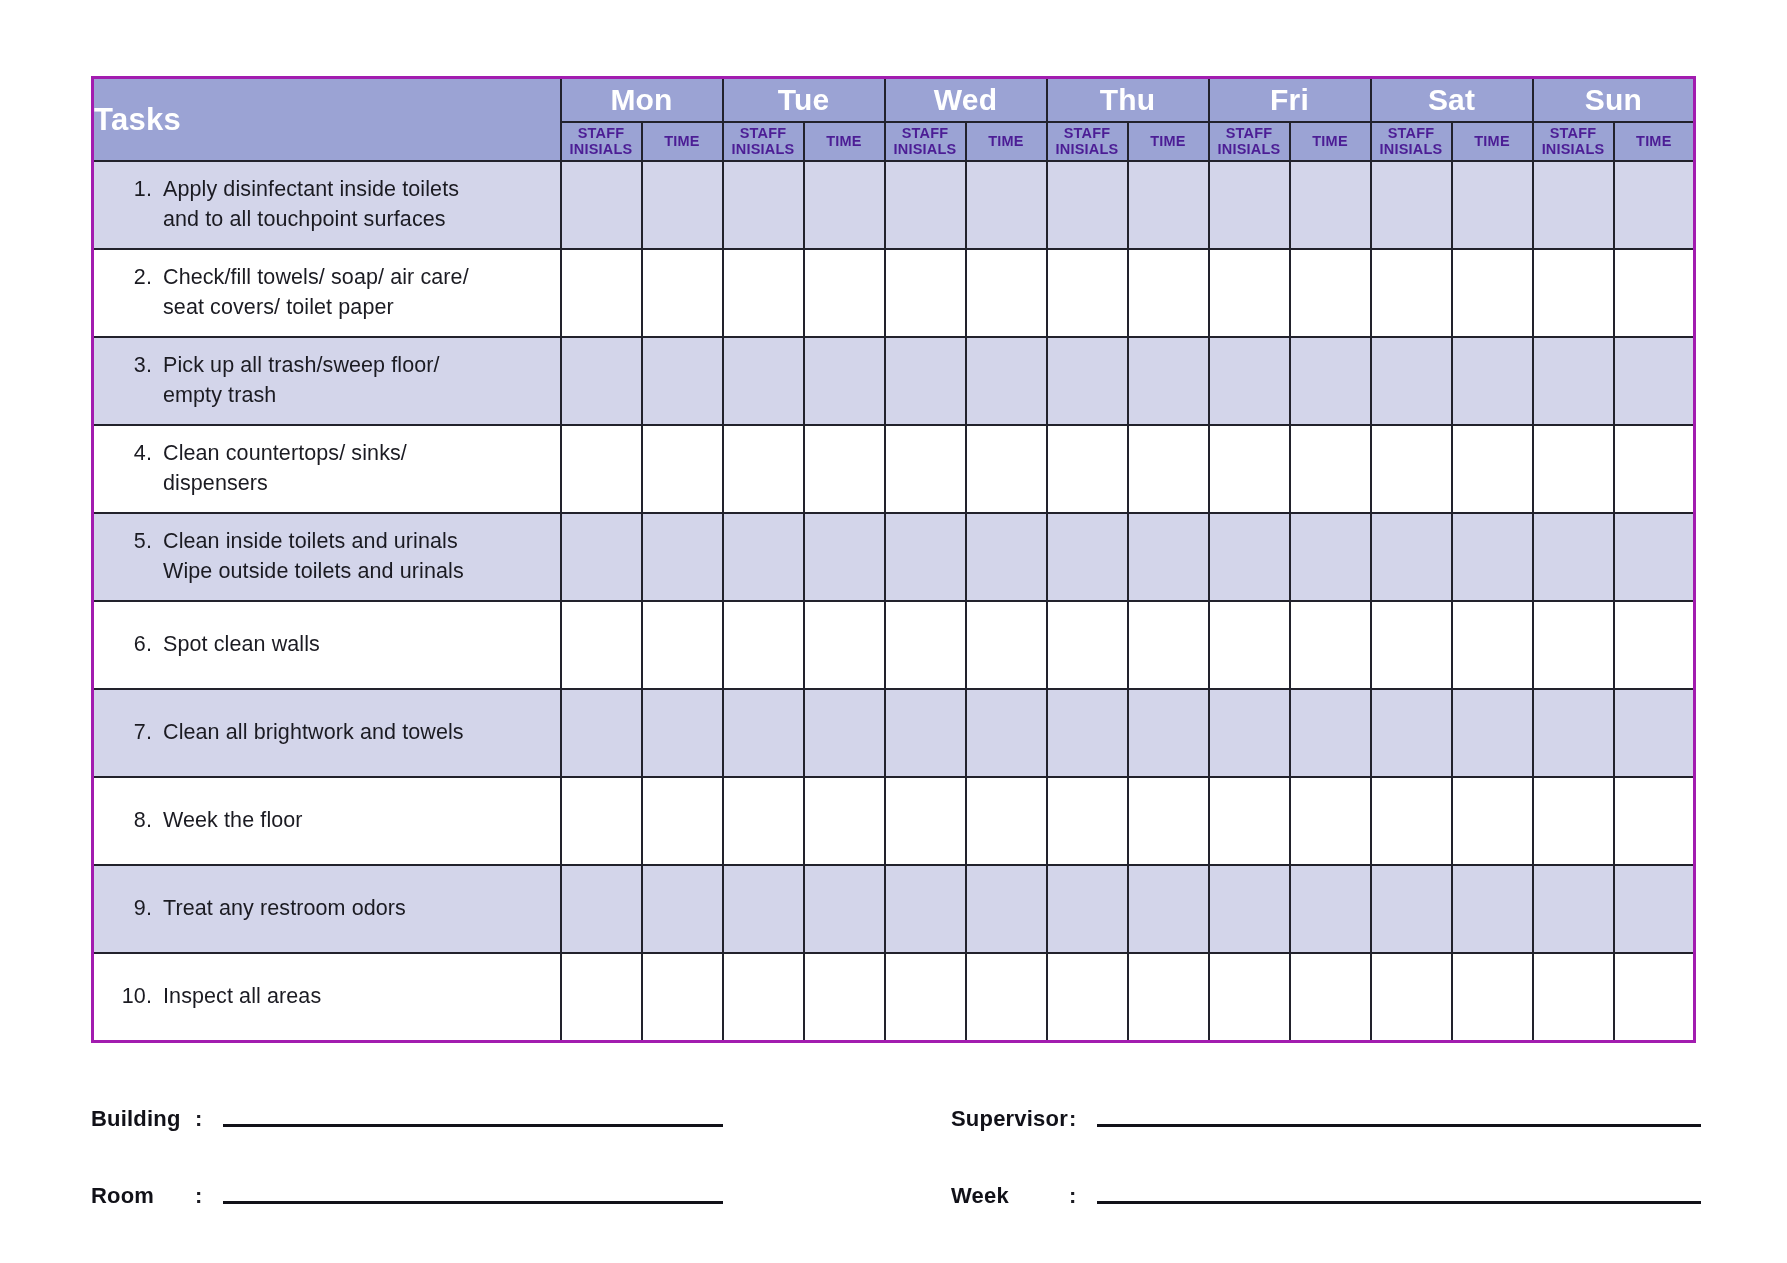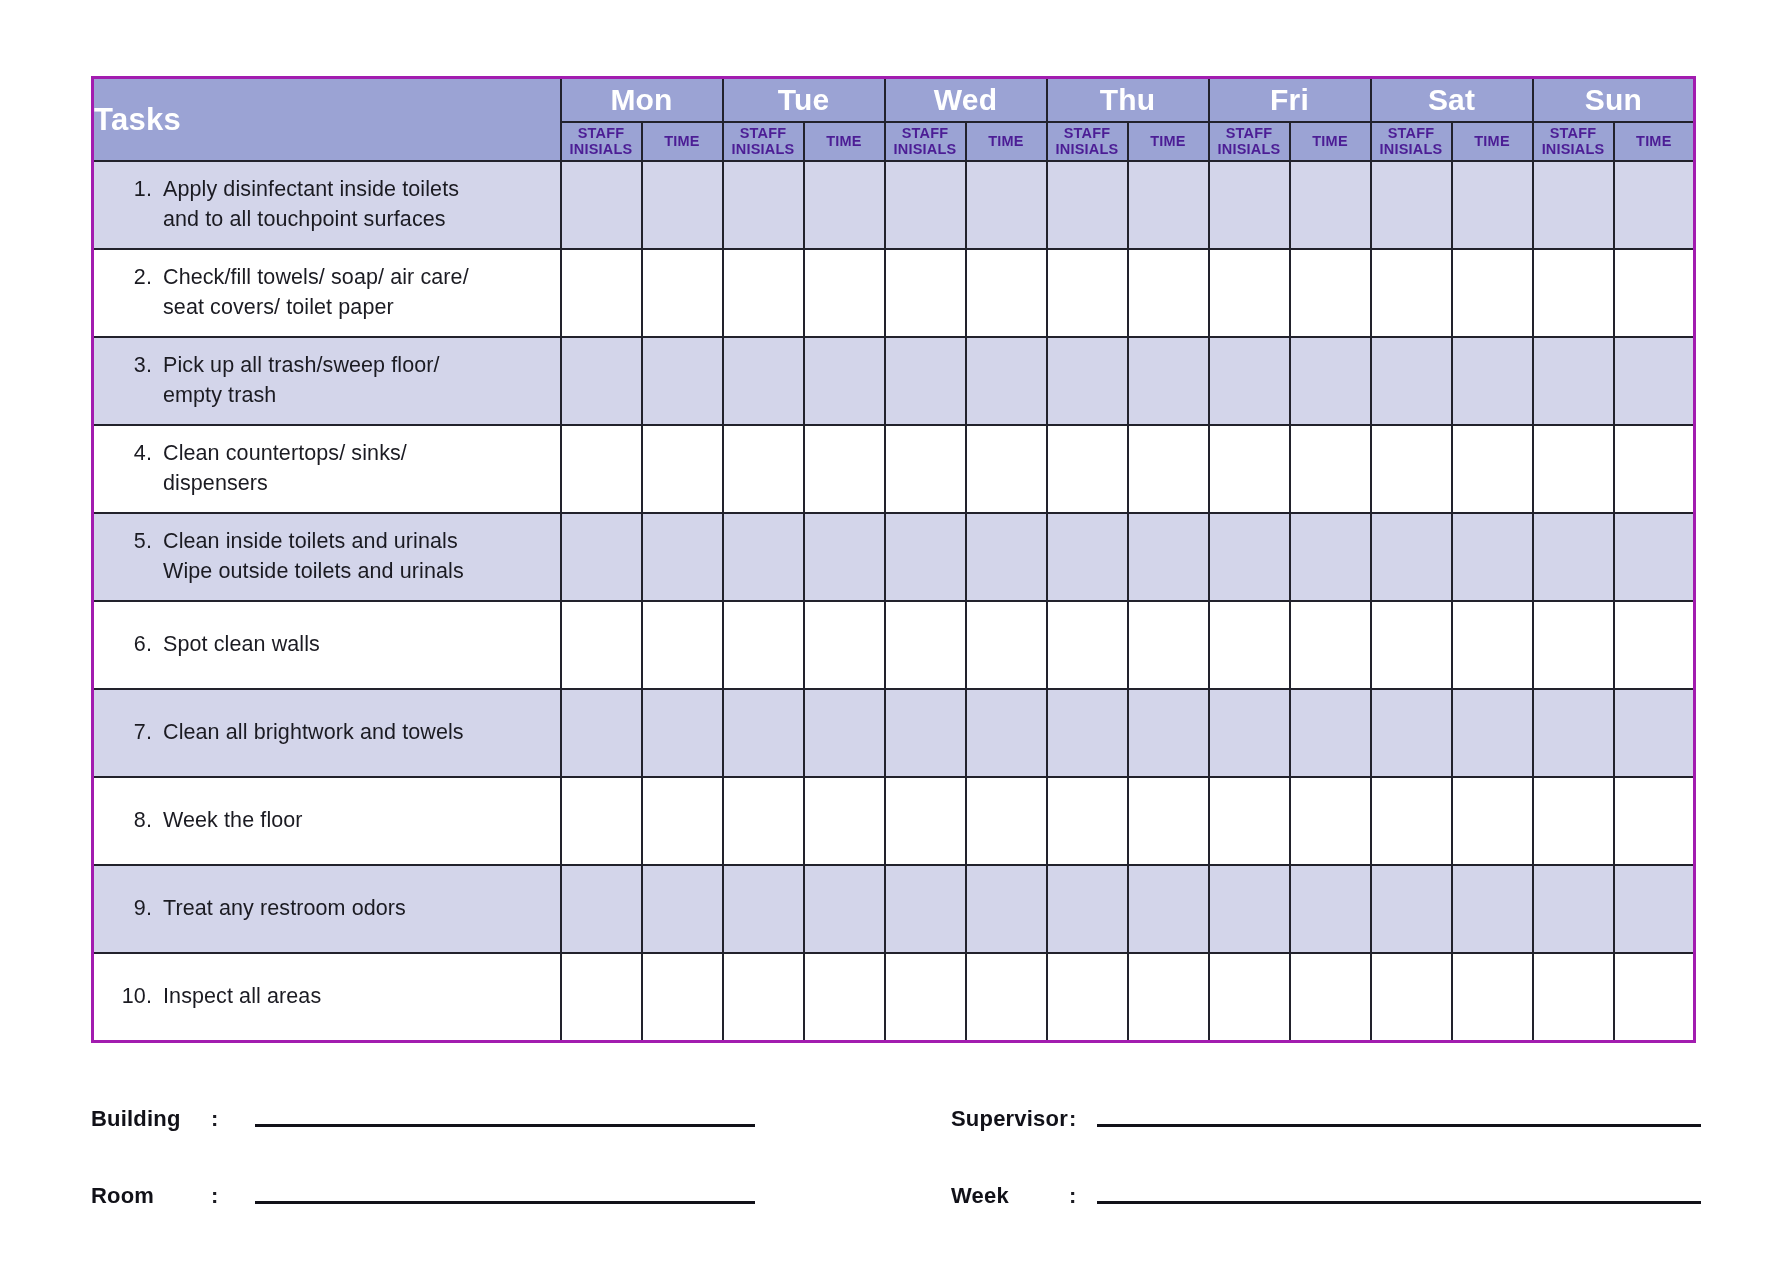--- a/index.html
+++ b/index.html
@@ -124,21 +124,21 @@
   .field-row {
     display: flex;
     align-items: flex-end;
     margin-bottom: 47px;
     height: 30px;
   }
   .field-col {
     display: flex;
     align-items: flex-end;
   }
-  .field-col.left  { width: 800px; gap: 16px; }
+  .field-col.left  { width: 800px; }
   .field-col.right { width: 800px; padding-left: 110px; }
 
   .field-label {
     font-size: 22px;
     font-weight: bold;
     color: #111118;
     letter-spacing: 0.2px;
     line-height: 1;
     white-space: nowrap;
   }

